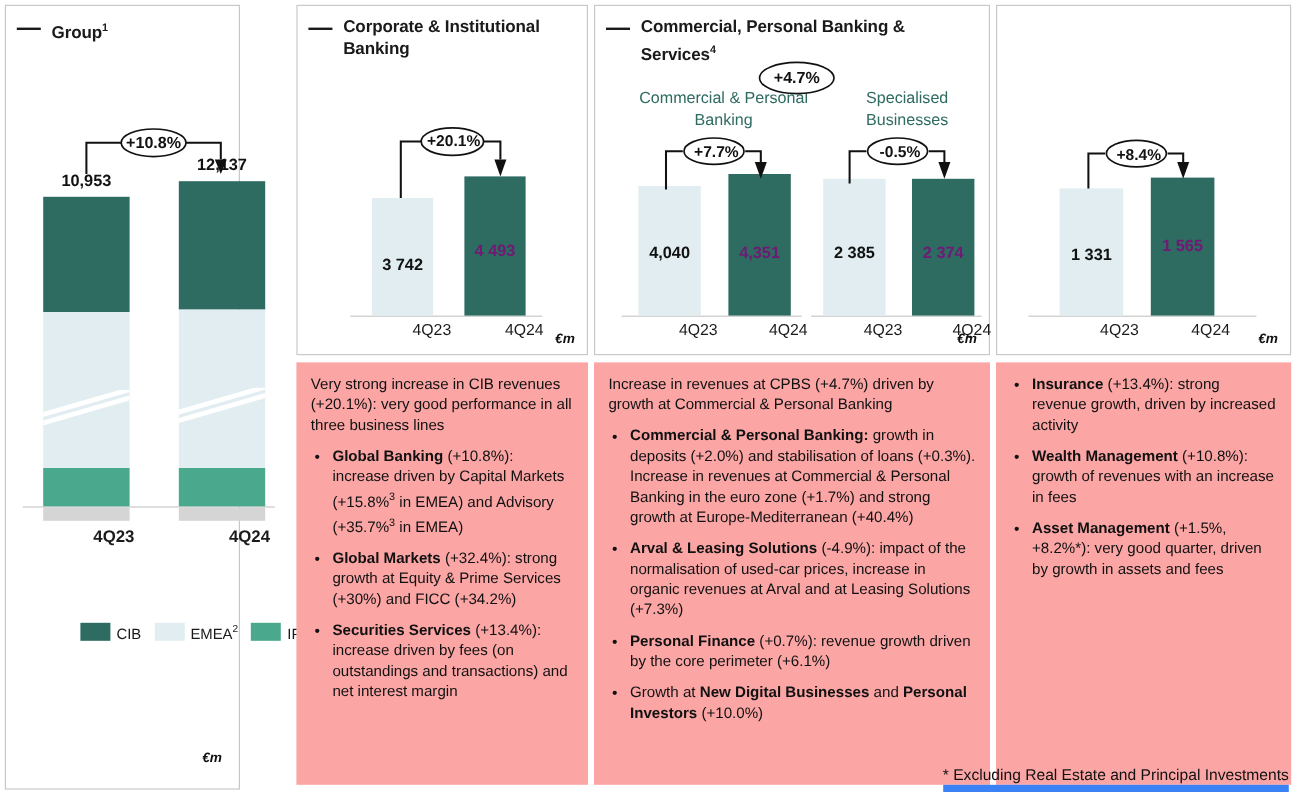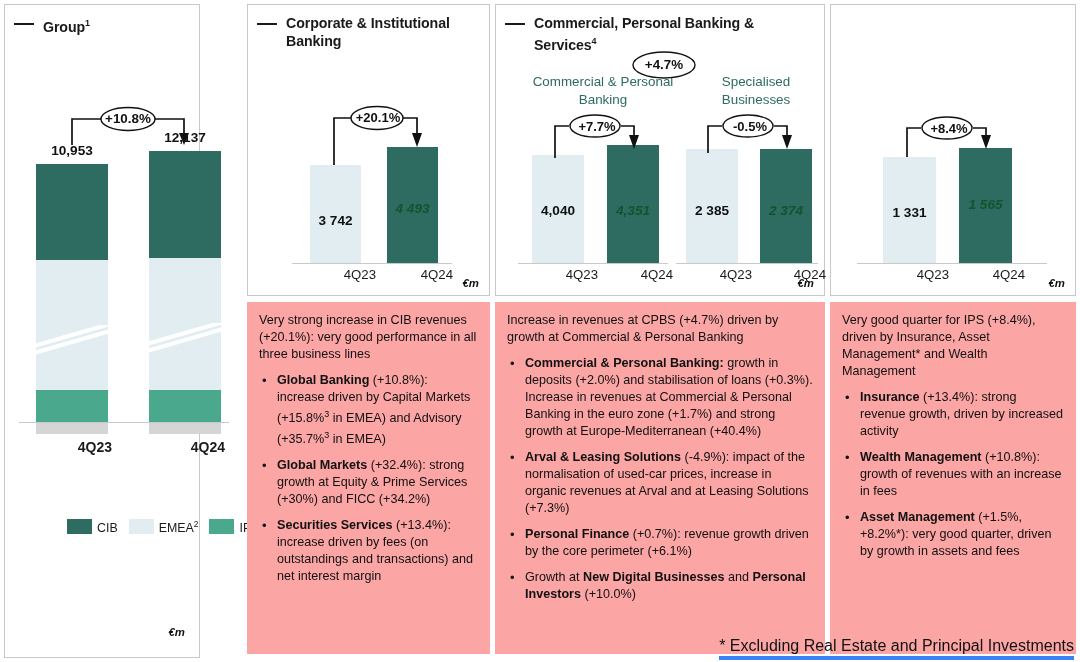--- a/index.html
+++ b/index.html
@@ -68,21 +68,21 @@
   .bar.light{background:#e1edf0;}
   .bar.green{background:#4aa88c;}
   .bar.grey{background:#d5d5d5;}
 
   .barval{
     position:absolute;text-align:center;font-weight:bold;
     font-size:13.6px;white-space:nowrap;
   }
   .barval.ontop{color:#111;}
   .barval.inlight{color:#111;}
-  .barval.indark{color:#14532d;font-style:italic;}
+  .barval.indark{color:#701a75;}
 
   .xlab{
     position:absolute;text-align:right;font-size:13.2px;white-space:nowrap;
   }
   .xlab.bold{font-weight:bold;font-size:14px;}
 
   .unit{
     position:absolute;font-style:italic;font-weight:bold;
     font-size:11.4px;color:#111;
   }
@@ -111,22 +111,22 @@
   }
   .bullets li .bul{
     position:absolute;left:3px;top:0;font-size:13px;line-height:17px;
   }
   .bullets b{font-weight:bold;}
   .bullets sup,.intro sup{font-size:9px;}
 
   
   .footnote{
     position:absolute;right:6px;bottom:2px;
-    font-size:16px;color:#111;
-    border-bottom:4px solid #3b82f6;
+    font-size:13px;color:#111;
+    border-bottom:6px solid #3b82f6;
     padding-bottom:1px;
   }
 </style>
 </head>
 <body>
 
 <div class="slide">
 
   <div class="col col-group">
     <div class="chartbox">
@@ -341,21 +341,20 @@
             <ellipse cx="44" cy="13" rx="25" ry="11" fill="#fff" stroke="#111" stroke-width="1.4"></ellipse>
           </svg>
         </div>
         <div class="cotext" style="left:72px;top:116px;width:92px;">+8.4%</div>
       </div>
 
       <div class="unit" style="right:10px;bottom:6px;">€m</div>
     </div>
 
     <div class="textbox">
-      <p class="intro">Very good quarter for IPS (+8.4%), driven by Insurance, Asset Management* and Wealth Management</p>
       <ul class="bullets">
         <li><span class="bul">•</span><b>Insurance</b><span> (+13.4%): strong revenue growth, driven by increased activity</span></li>
         <li><span class="bul">•</span><b>Wealth Management</b><span> (+10.8%): growth of revenues with an increase in fees</span></li>
         <li><span class="bul">•</span><b>Asset Management</b><span> (+1.5%, +8.2%*): very good quarter, driven by growth in assets and fees</span></li>
       </ul>
     </div>
   </div>
 
   <div class="footnote">* Excluding Real Estate and Principal Investments</div>
 

